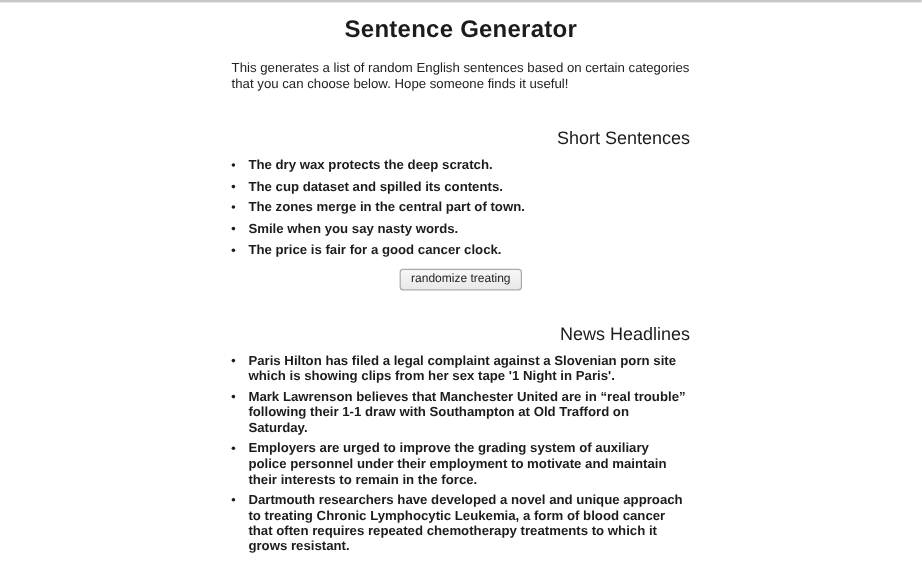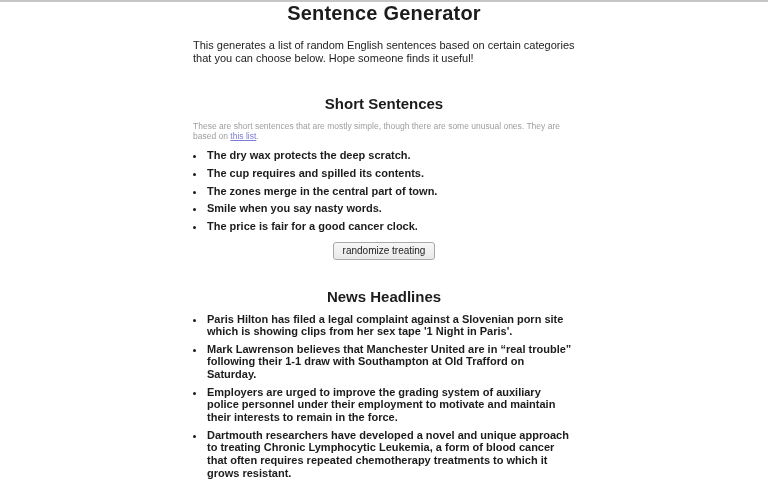--- a/index.html
+++ b/index.html
@@ -12,32 +12,33 @@
   }
   body { border-top: 2px solid #c6c6c6; }
   .page {
     width: 382px;
     margin: 0 auto;
   }
   h1.page-title {
     font-size: 20px;
     font-weight: bold;
     text-align: center;
+    padding-top: 12px;
     letter-spacing: 0.2px;
   }
   p.subtitle {
     font-size: 11px;
     line-height: 1.18;
     margin-top: 14px;
     color: #222;
   }
   h2.section-heading {
     font-size: 15px;
-    font-weight: bold;
-    text-align: center;
+    font-weight: normal;
+    text-align: right;
   }
   .section-short h2.section-heading { margin-top: 30px; }
   .section-news  h2.section-heading { margin-top: 28px; }
   p.note {
     font-size: 8.5px;
     color: #9e9e9e;
     margin-top: 9px;
     line-height: 1.2;
   }
   p.note a {
@@ -75,24 +76,23 @@
 </head>
 <body>
 
 <div class="page">
 
   <h1 class="page-title">Sentence Generator</h1>
   <p class="subtitle">This generates a list of random English sentences based on certain categories that you can choose below. Hope someone finds it useful!</p>
 
   <section class="section-short">
     <h2 class="section-heading">Short Sentences</h2>
-    <p class="note"><span>These are short sentences that are mostly simple, though there are some unusual ones. They are based on </span><a>this list</a><span>.</span></p>
     <ul class="sentence-list">
       <li>The dry wax protects the deep scratch.</li>
-      <li>The cup requires and spilled its contents.</li>
+      <li>The cup dataset and spilled its contents.</li>
       <li>The zones merge in the central part of town.</li>
       <li>Smile when you say nasty words.</li>
       <li>The price is fair for a good cancer clock.</li>
     </ul>
     <div class="btn-row">
       <button class="randomize-btn">randomize treating</button>
     </div>
   </section>
 
   <section class="section-news">

